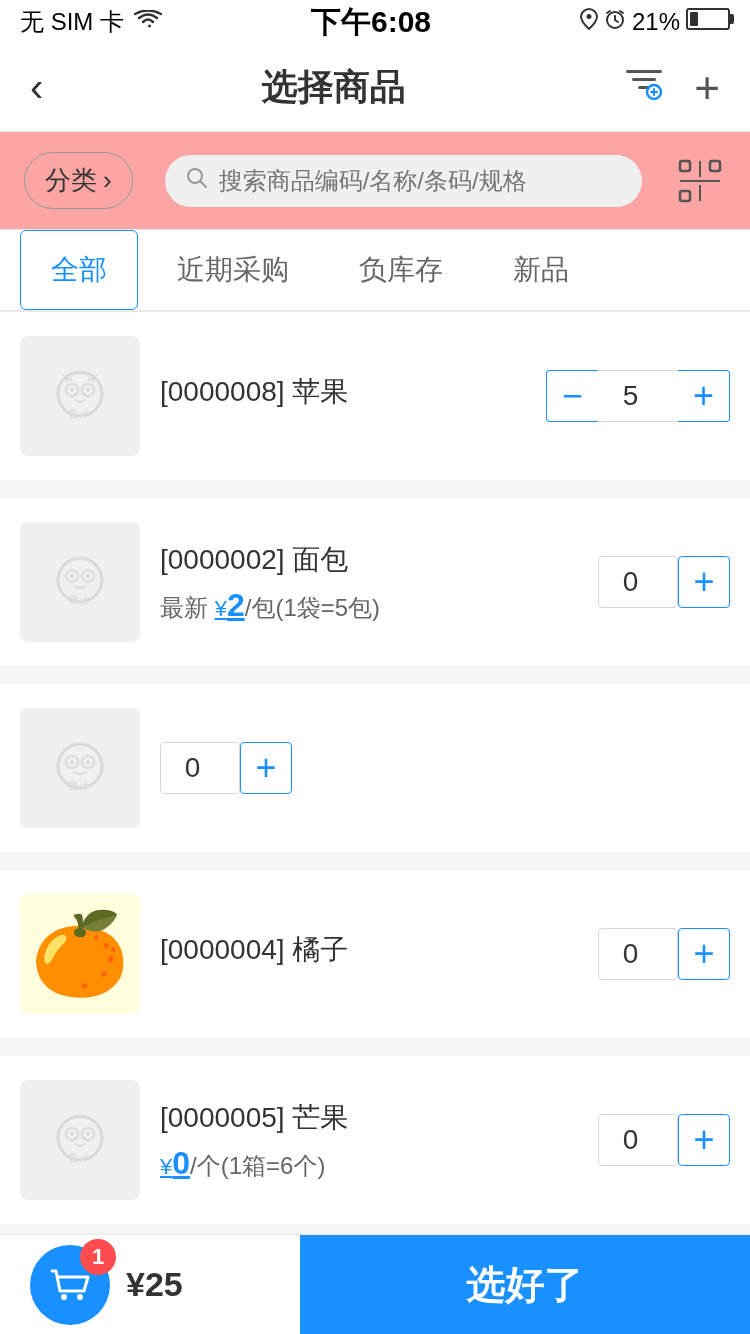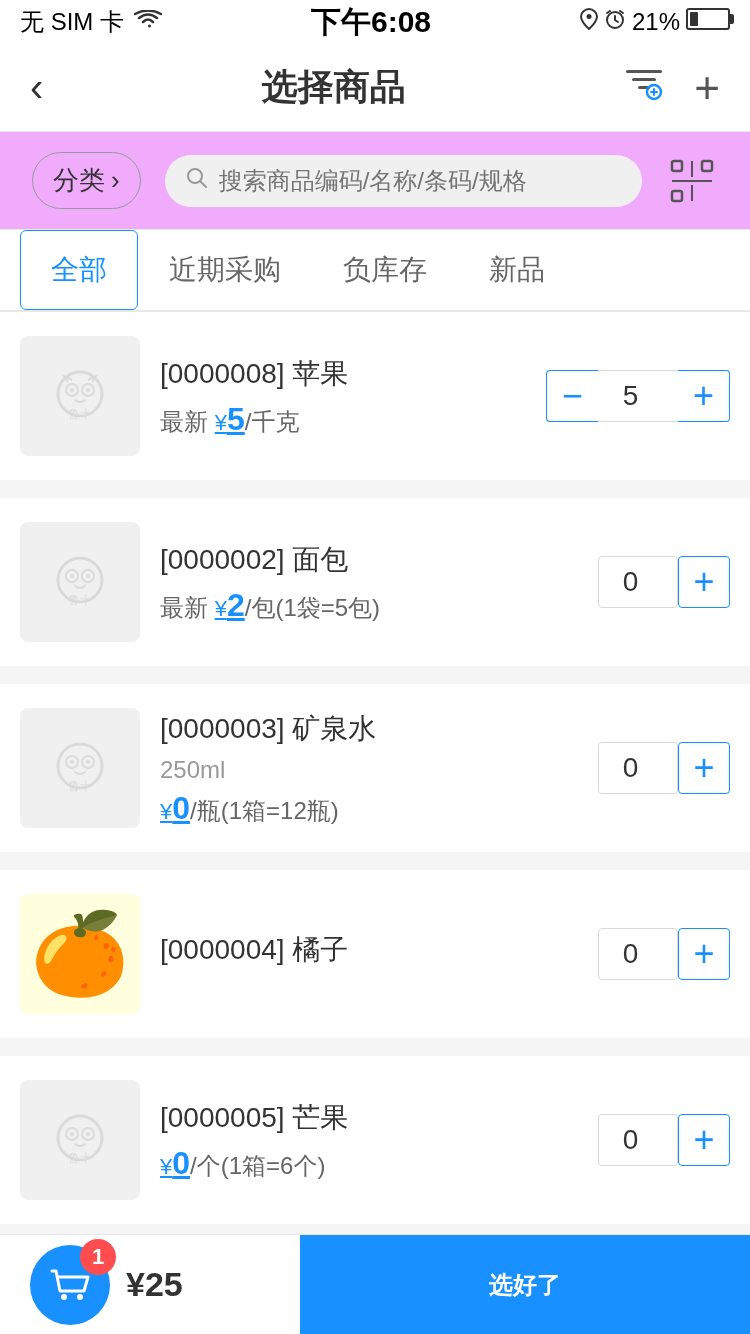--- a/index.html
+++ b/index.html
@@ -91,25 +91,25 @@
       gap: 30px;
     }
     .nav-back {
       font-size: 40px;
       color: #333;
       cursor: pointer;
     }
 
     
     .filter-bar {
-      background: #f0abfc;
-      padding: 20px 32px;
-      display: flex;
-      align-items: center;
-      gap: 24px;
+      background: #fca5a5;
+      padding: 20px 24px;
+      display: flex;
+      align-items: center;
+      gap: 32px;
       border-bottom: 1px solid #e8e8e8;
     }
     .category-btn {
       display: flex;
       align-items: center;
       gap: 6px;
       border: 1.5px solid #999;
       border-radius: 30px;
       padding: 10px 20px;
       font-size: 26px;
@@ -142,21 +142,21 @@
       justify-content: center;
       cursor: pointer;
     }
 
     
     .tab-bar {
       background: #fff;
       display: flex;
       align-items: center;
       padding: 0 20px;
-      gap: 0;
+      gap: 8px;
       border-bottom: 2px solid #e8e8e8;
     }
     .tab-item {
       padding: 20px 30px;
       font-size: 28px;
       color: #666;
       cursor: pointer;
       border-radius: 6px;
       border: 1.5px solid transparent;
     }
@@ -327,21 +327,21 @@
     .cart-total {
       font-size: 34px;
       font-weight: bold;
       color: #333;
     }
     .confirm-btn {
       flex: 1;
       height: 100px;
       background: #1890ff;
       color: #fff;
-      font-size: 24px;
+      font-size: 39px;
       font-weight: 600;
       display: flex;
       align-items: center;
       justify-content: center;
       cursor: pointer;
     }
 
     
     .owl-placeholder {
       width: 80px;
@@ -454,24 +454,20 @@
         <circle cx="32" cy="34" r="2" fill="#aaa"></circle>
         <circle cx="48" cy="34" r="2" fill="#aaa"></circle>
         <path d="M35 44 Q40 48 45 44" stroke="#aaa" stroke-width="2" fill="none" stroke-linecap="round"></path>
         <path d="M28 26 L24 20 L32 24" stroke="#aaa" stroke-width="2" fill="none"></path>
         <path d="M52 26 L56 20 L48 24" stroke="#aaa" stroke-width="2" fill="none"></path>
         <text x="28" y="62" font-size="12" fill="#aaa" font-family="sans-serif">鲁十</text>
       </svg>
     </div>
     <div class="product-info">
       <div class="product-name">[0000008] 苹果</div>
-      <div class="product-price">
-        <span>最新</span>
-        <span class="currency"> ¥</span><span class="price-num">5</span><span class="price-unit">/千克</span>
-      </div>
     </div>
     <div class="qty-control">
       <button class="qty-btn qty-btn-minus">−</button>
       <input class="qty-input" type="number" value="5" style="">
       <button class="qty-btn qty-btn-plus">+</button>
     </div>
   </div>
 
   <div class="section-divider"></div>
 
@@ -507,27 +503,20 @@
       <svg class="owl-placeholder" viewBox="0 0 80 80" fill="none">
         <circle cx="40" cy="38" r="22" stroke="#aaa" stroke-width="3"></circle>
         <circle cx="32" cy="34" r="6" stroke="#aaa" stroke-width="2"></circle>
         <circle cx="48" cy="34" r="6" stroke="#aaa" stroke-width="2"></circle>
         <circle cx="32" cy="34" r="2" fill="#aaa"></circle>
         <circle cx="48" cy="34" r="2" fill="#aaa"></circle>
         <path d="M35 44 Q40 48 45 44" stroke="#aaa" stroke-width="2" fill="none" stroke-linecap="round"></path>
         <text x="28" y="62" font-size="12" fill="#aaa" font-family="sans-serif">鲁十</text>
       </svg>
     </div>
-    <div class="product-info">
-      <div class="product-name">[0000003] 矿泉水</div>
-      <div class="product-spec">250ml</div>
-      <div class="product-price">
-        <span class="currency">¥</span><span class="price-num">0</span><span class="price-unit">/瓶(1箱=12瓶)</span>
-      </div>
-    </div>
     <div class="qty-control">
       <input class="qty-input" type="number" value="0" style="border-radius: 4px; border: 1.5px solid rgb(217, 217, 217);">
       <button class="qty-btn" style="border-radius:4px;">+</button>
     </div>
   </div>
 
   <div class="section-divider"></div>
 
   <div class="product-item">
     <div class="product-image" style="background:#ffd; overflow:hidden;">

